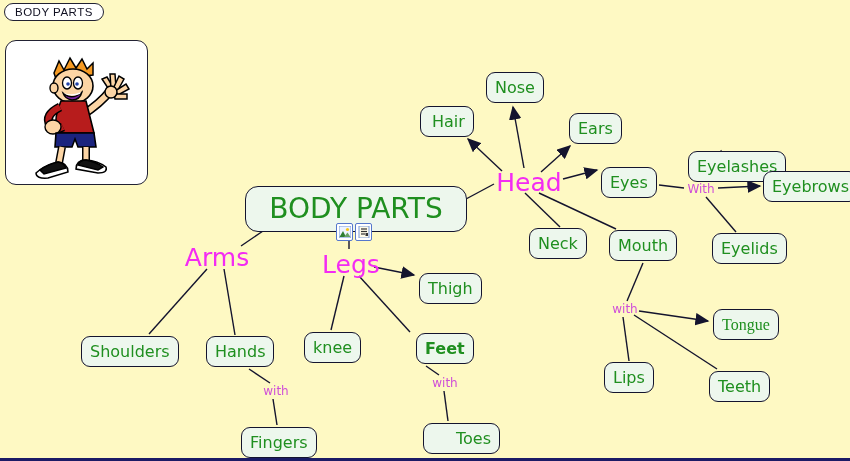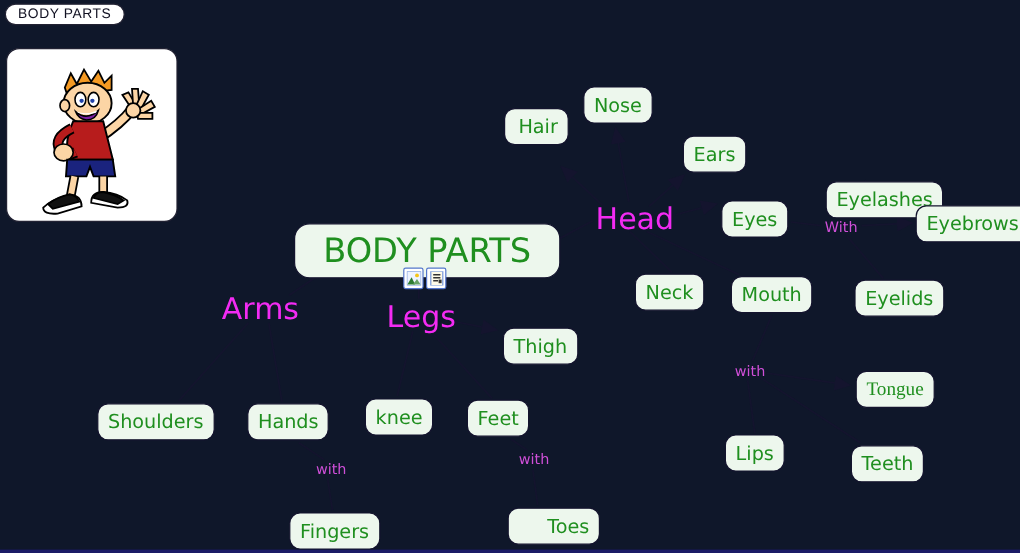--- a/index.html
+++ b/index.html
@@ -1,20 +1,20 @@
 <!DOCTYPE html>
 <html><head>
 <meta charset="utf-8">
 <style>
   html,body{margin:0;padding:0;}
   body{font-family:"DejaVu Sans",sans-serif;}
   .canvas{
     position:relative;
     width:850px;height:461px;
-    background:#0f172a;
+    background:#fef9c3;
     overflow:hidden;
     border-bottom:3px solid #1b1b66;
     box-sizing:border-box;
   }
   svg.links{position:absolute;left:0;top:0;width:850px;height:461px;pointer-events:none;}
 
   .tab{
     position:absolute;left:4px;top:3px;
     background:#ffffff;border:1.5px solid #222233;border-radius:9px;
     padding:2px 10px;
@@ -173,32 +173,32 @@
   <div class="branch-label" style="left:529px;top:182px;">Head</div>
   <div class="branch-label" style="left:217px;top:257px;">Arms</div>
   <div class="branch-label" style="left:351px;top:264px;">Legs</div>
 
   <div class="with-label" style="left:701px;top:189px;">With</div>
   <div class="with-label" style="left:625px;top:309px;">with</div>
   <div class="with-label" style="left:276px;top:391px;">with</div>
   <div class="with-label" style="left:445px;top:383px;">with</div>
 
   <div class="node" style="left:486px;top:72px;">Nose</div>
-  <div class="node" style="left:420px;top:90px;padding-left:11px;">Hair</div>
+  <div class="node" style="left:420px;top:106px;padding-left:11px;">Hair</div>
   <div class="node" style="left:569px;top:113px;">Ears</div>
   <div class="node" style="left:688px;top:115px;margin-top:36px;">Eyelashes</div>
   <div class="node" style="left:601px;top:167px;">Eyes</div>
   <div class="node" style="left:763px;top:171px;">Eyebrows</div>
   <div class="node" style="left:529px;top:228px;">Neck</div>
   <div class="node" style="left:609px;top:230px;">Mouth</div>
   <div class="node" style="left:712px;top:233px;">Eyelids</div>
   <div class="node" style="left:419px;top:273px;">Thigh</div>
   <div class="node" style="left:81px;top:336px;">Shoulders</div>
   <div class="node" style="left:206px;top:336px;">Hands</div>
   <div class="node" style="left:304px;top:332px;">knee</div>
-  <div class="node" style="left:389px;top:333px;">Feet</div>
+  <div class="node" style="left:416px;top:333px;font-weight:bold;">Feet</div>
   <div class="node" style="left:713px;top:309px;font-family:Liberation Serif, serif;">Tongue</div>
   <div class="node" style="left:604px;top:362px;">Lips</div>
   <div class="node" style="left:709px;top:371px;">Teeth</div>
   <div class="node" style="left:241px;top:427px;">Fingers</div>
   <div class="node" style="left:423px;top:423px;padding-left:32px;">Toes</div>
 
 </div>
 
 </body></html>

